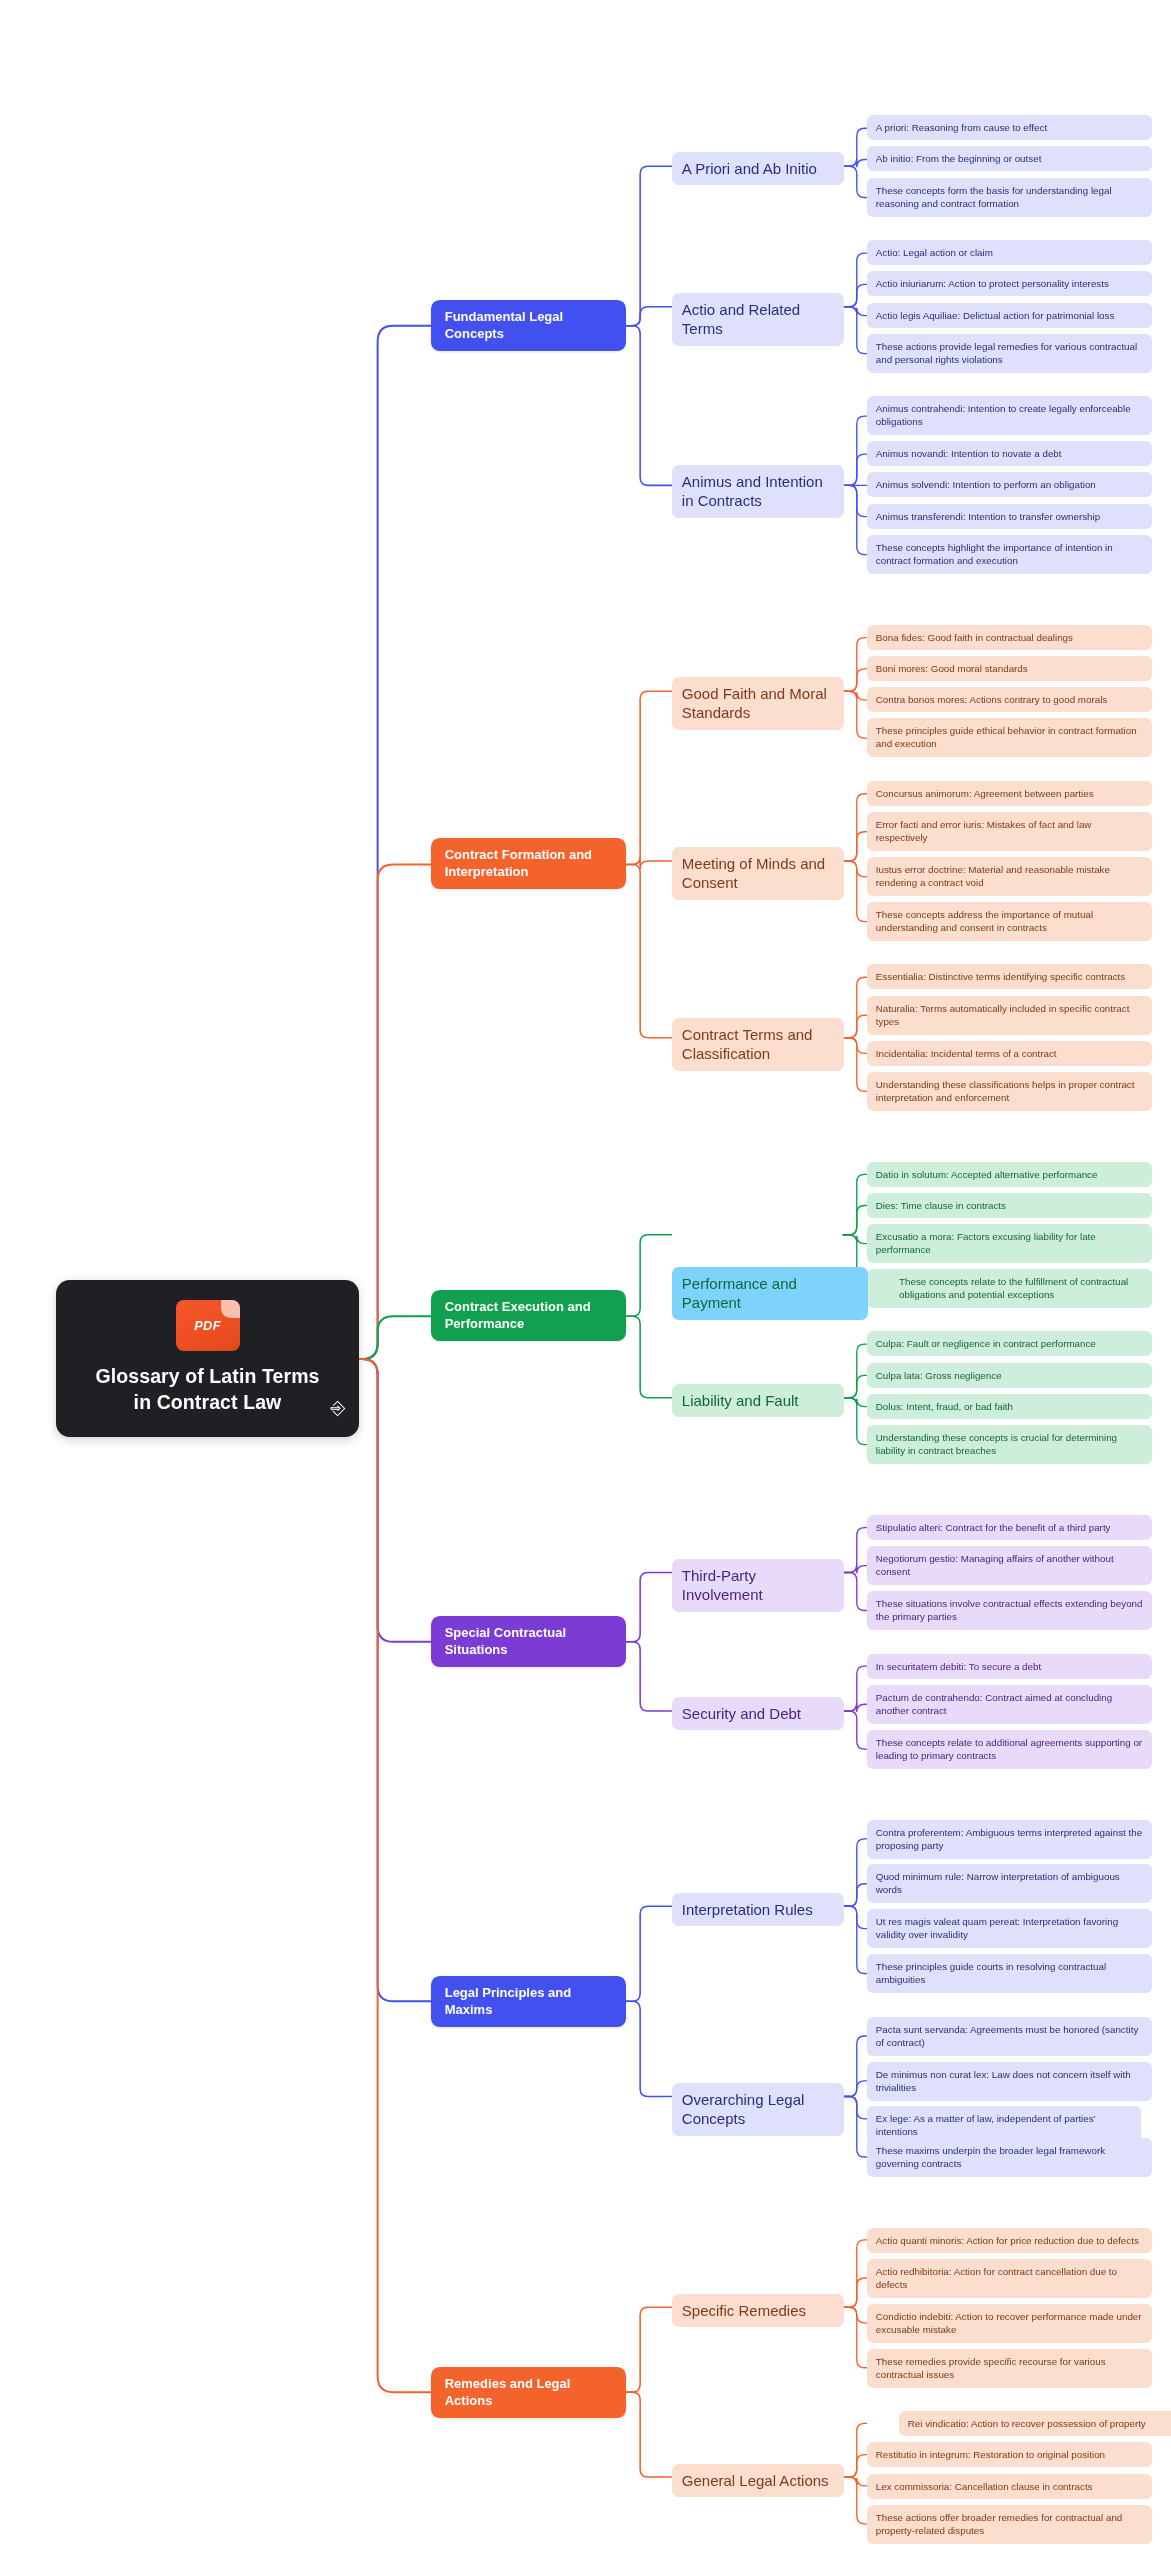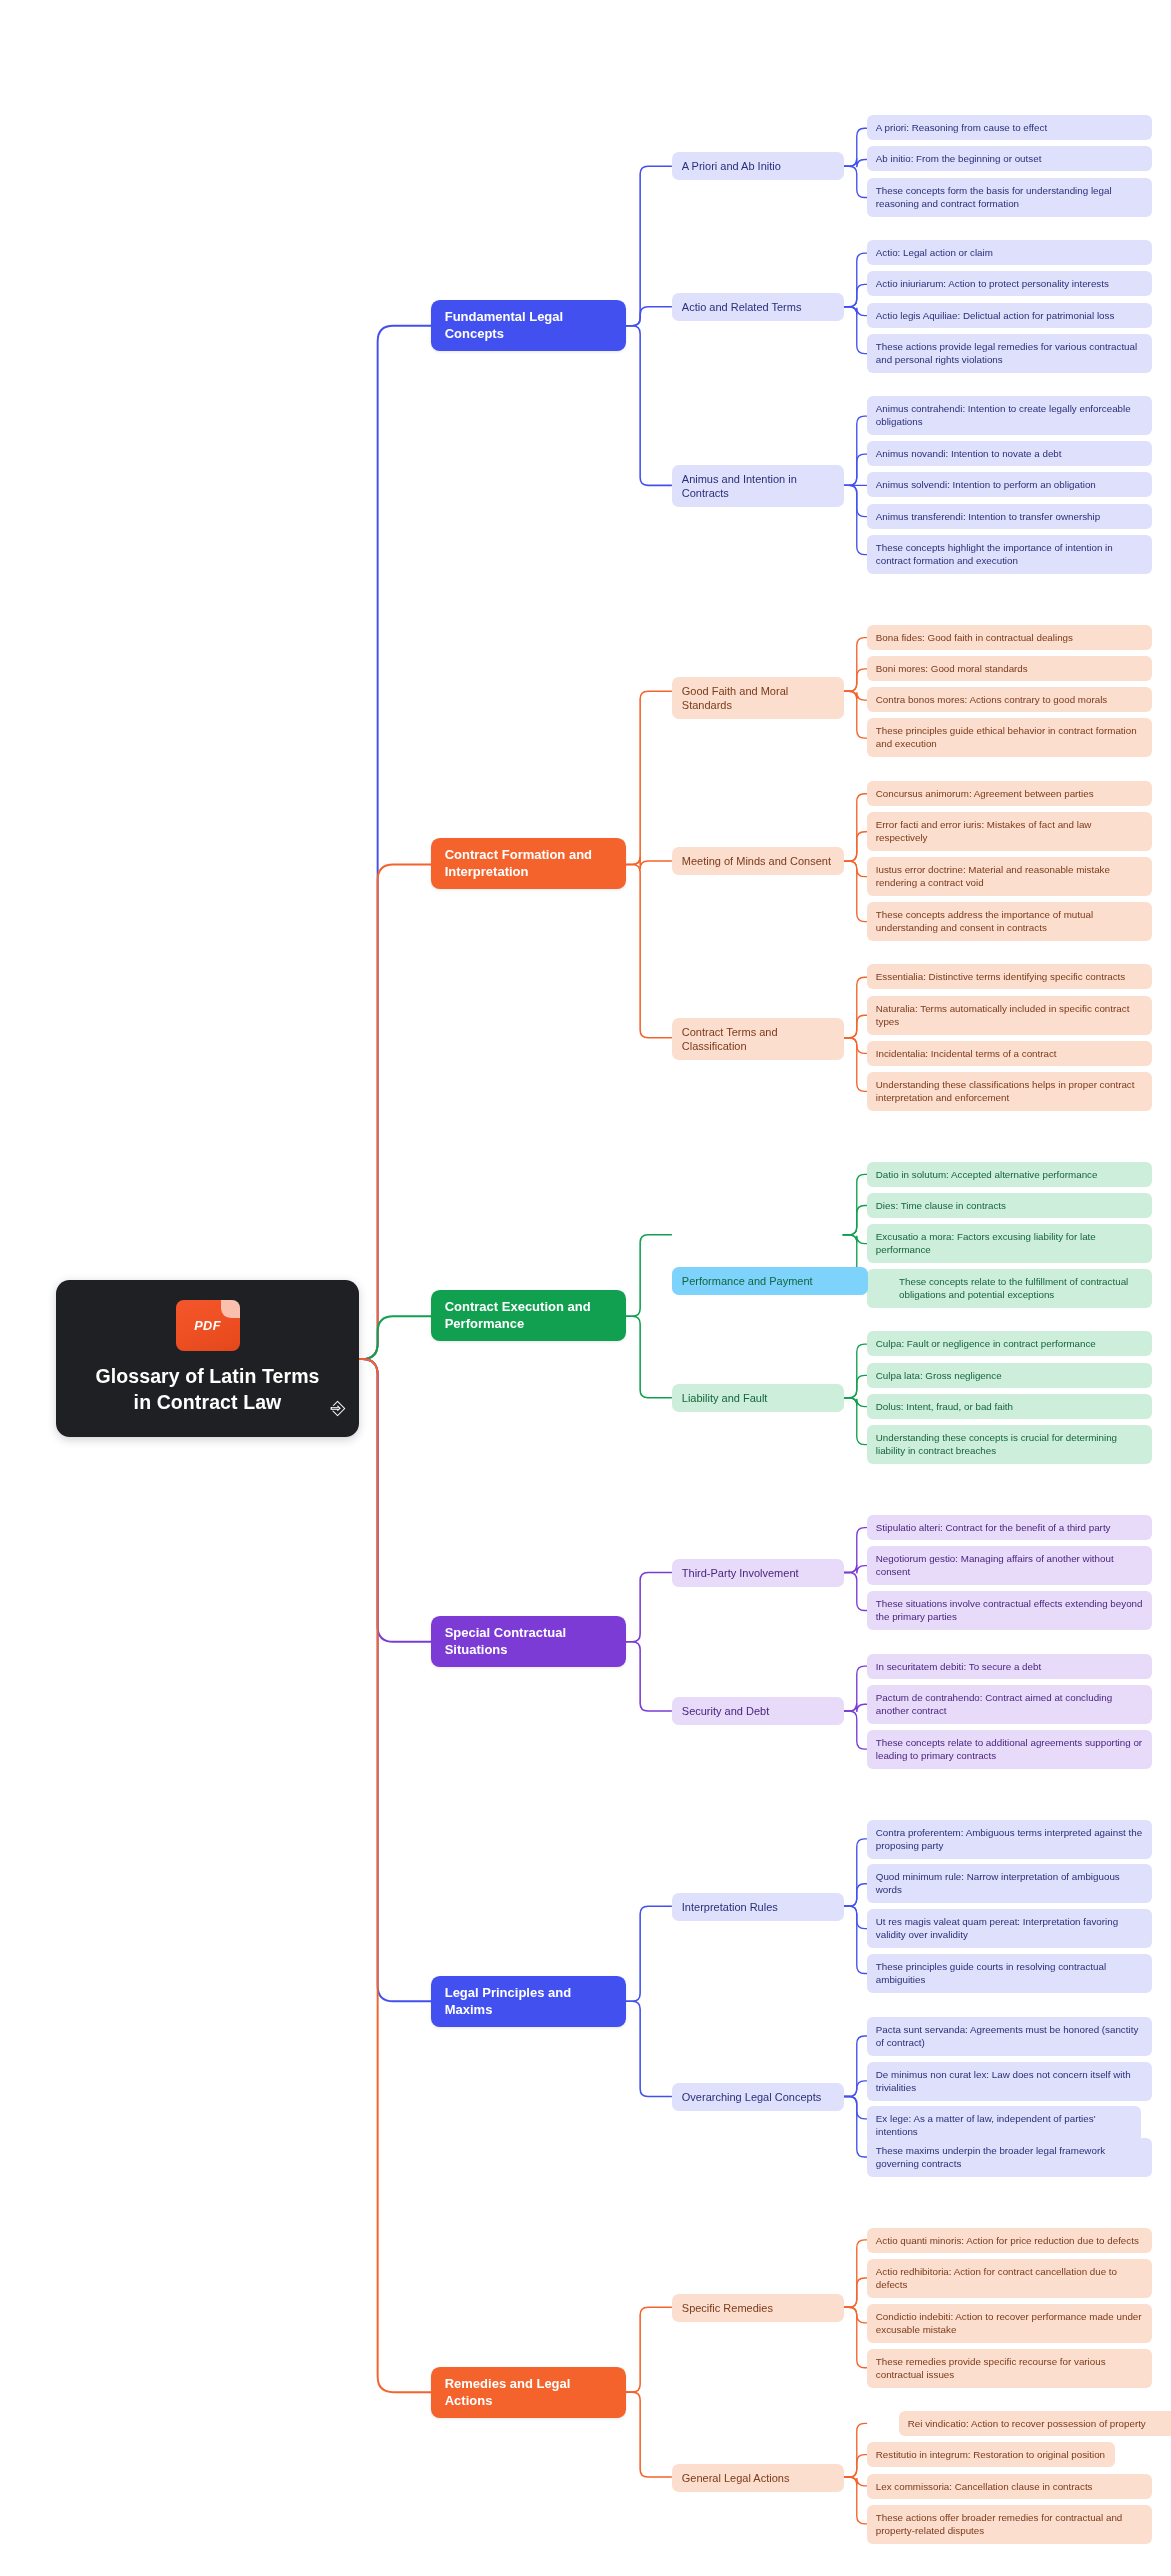--- a/index.html
+++ b/index.html
@@ -90,21 +90,21 @@
     padding: 8.8px 13.7px;
     display: flex;
     align-items: center;
     box-shadow: 0 1px 2.9px rgba(0,0,0,.10);
   }
 
   
   .topic {
     position: absolute;
     border-radius: 6.8px;
-    font-size: 11px;
+    font-size: 15px;
     line-height: 1.3;
     padding: 6.8px 9.8px;
     display: flex;
     align-items: center;
   }
 
   
   .leaf {
     position: absolute;
     border-radius: 5.9px;
@@ -269,20 +269,20 @@
       <div class="leaf" style="left: 867px; width: 274px; background: rgb(223, 224, 251); color: rgb(42, 47, 122); top: 2106px;">Ex lege: As a matter of law, independent of parties' intentions</div>
       <div class="leaf" style="left: 867px; width: 285px; background: rgb(223, 224, 251); color: rgb(42, 47, 122); top: 2138px;">These maxims underpin the broader legal framework governing contracts</div>
       <div class="topic" style="left: 672px; width: 172px; background: rgb(223, 224, 251); color: rgb(42, 47, 122); top: 2083px;">Overarching Legal Concepts</div>
       <div class="branch" style="left: 431px; width: 195px; background: rgb(66, 80, 239); top: 1976px;">Legal Principles and Maxims</div>
       <div class="leaf" style="left: 867px; width: 285px; background: rgb(251, 222, 205); color: rgb(125, 58, 28); top: 2228px;">Actio quanti minoris: Action for price reduction due to defects</div>
       <div class="leaf" style="left: 867px; width: 285px; background: rgb(251, 222, 205); color: rgb(125, 58, 28); top: 2259px;">Actio redhibitoria: Action for contract cancellation due to defects</div>
       <div class="leaf" style="left: 867px; width: 285px; background: rgb(251, 222, 205); color: rgb(125, 58, 28); top: 2304px;">Condictio indebiti: Action to recover performance made under excusable mistake</div>
       <div class="leaf" style="left: 867px; width: 285px; background: rgb(251, 222, 205); color: rgb(125, 58, 28); top: 2349px;">These remedies provide specific recourse for various contractual issues</div>
       <div class="topic" style="left: 672px; width: 172px; background: rgb(251, 222, 205); color: rgb(125, 58, 28); top: 2294px;">Specific Remedies</div>
       <div class="leaf" style="left: 867px; width: 285px; background: rgb(251, 222, 205); color: rgb(125, 58, 28); top: 2411px; margin-left: 32px;">Rei vindicatio: Action to recover possession of property</div>
-      <div class="leaf" style="left: 867px; width: 248px; background: rgb(251, 222, 205); color: rgb(125, 58, 28); top: 2442px;">Restitutio in integrum: Restoration to original position</div>
+      <div class="leaf" style="left: 867px; width: 285px; background: rgb(251, 222, 205); color: rgb(125, 58, 28); top: 2442px;">Restitutio in integrum: Restoration to original position</div>
       <div class="leaf" style="left: 867px; width: 285px; background: rgb(251, 222, 205); color: rgb(125, 58, 28); top: 2474px;">Lex commissoria: Cancellation clause in contracts</div>
       <div class="leaf" style="left: 867px; width: 285px; background: rgb(251, 222, 205); color: rgb(125, 58, 28); top: 2505px;">These actions offer broader remedies for contractual and property-related disputes</div>
       <div class="topic" style="left: 672px; width: 172px; background: rgb(251, 222, 205); color: rgb(125, 58, 28); top: 2464px;">General Legal Actions</div>
       <div class="branch" style="left: 431px; width: 195px; background: rgb(244, 99, 44); top: 2367px;">Remedies and Legal Actions</div>
     </div>
 </div>
 
 
 </body></html>

